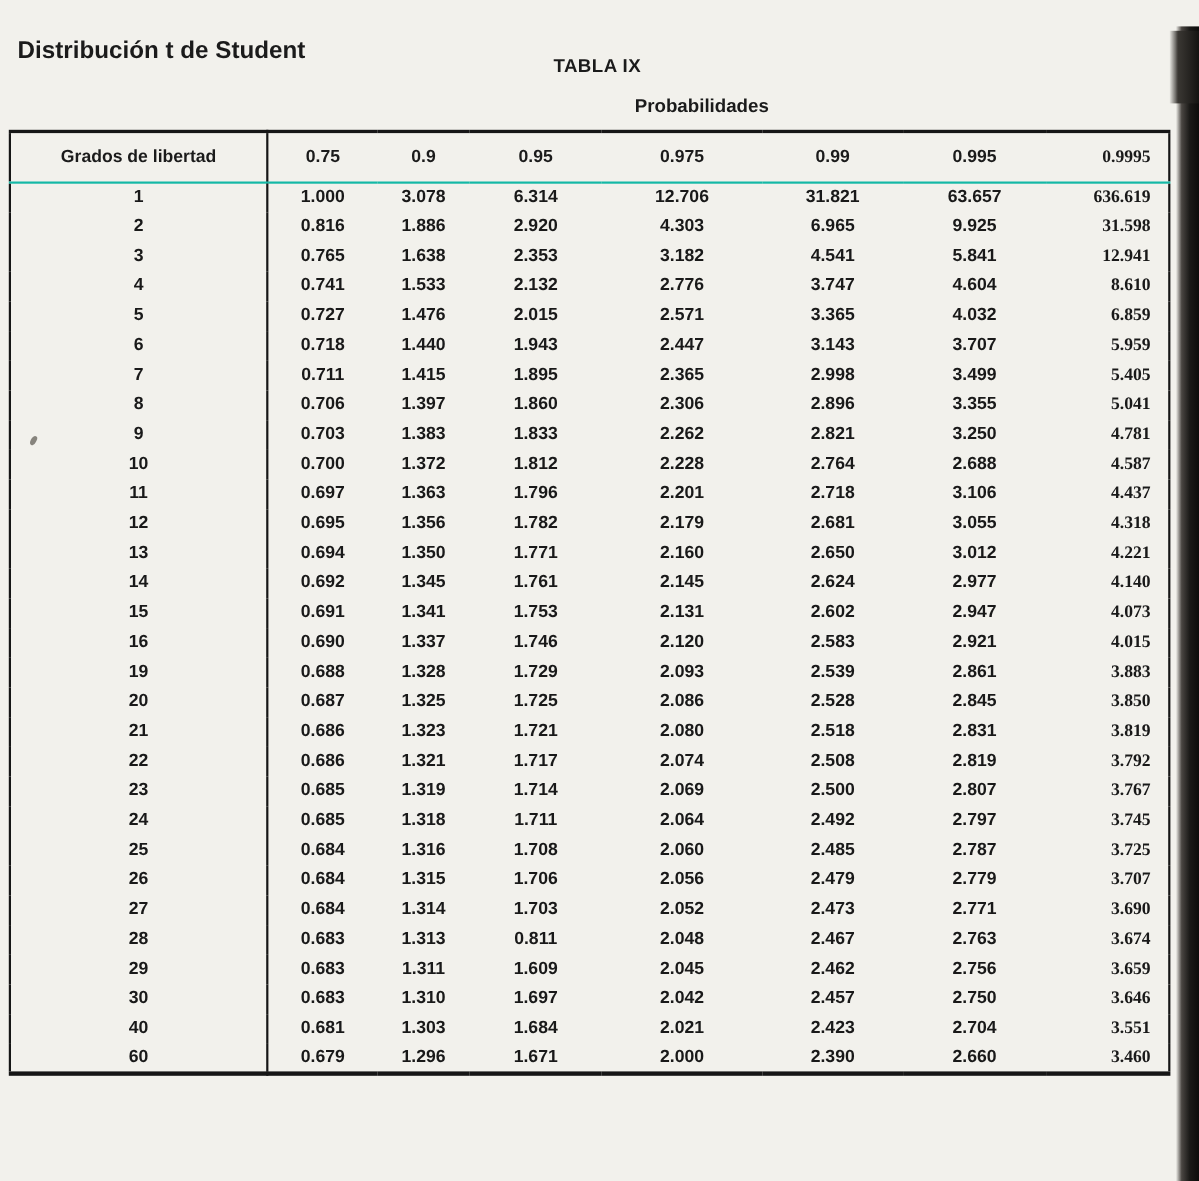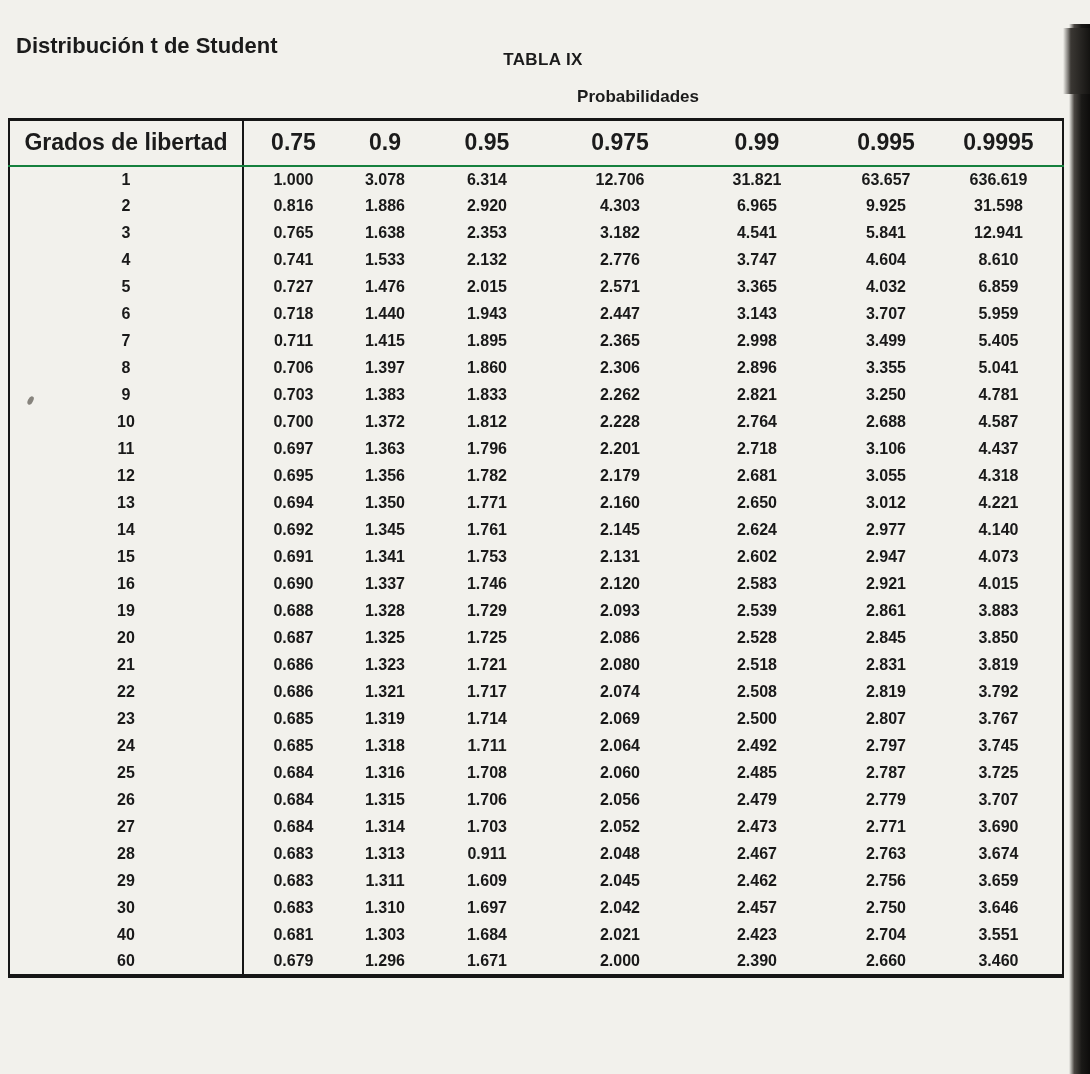--- a/index.html
+++ b/index.html
@@ -38,32 +38,32 @@
   col.c2 { width: 84px; }
   col.c3 { width: 120px; }
   col.c4 { width: 146px; }
   col.c5 { width: 128px; }
   col.c6 { width: 130px; }
   col.c7 { width: 112px; }
 
   th, td { font-weight: bold; overflow: hidden; white-space: nowrap; }
 
   thead th {
-    height: 46px; font-size: 23px; text-align: center; vertical-align: middle;
-    border-bottom: 2px solid #15803d;
+    height: 46px; font-size: 16px; text-align: center; vertical-align: middle;
+    border-bottom: 2px solid #14b8a6;
   }
   thead th.df-head { border-right: 2px solid #161616; }
 
   tbody td {
     height: 27px; font-size: 16px; text-align: center; vertical-align: middle;
     color: #191919;
   }
   tbody td.df-cell { border-right: 2px solid #161616; }
 
-  th:last-child, tbody td:last-child { padding-right: 16px; }
+  th:last-child, tbody td:last-child { text-align: right; padding-right: 16px; font-family: Liberation Serif, serif; }
 
   .edge-band {
     position: absolute; top: 24px; right: 0; width: 21px; height: 1050px;
     background: linear-gradient(to right, rgba(60,55,50,0) 0%, #4a4642 25%, #1a1917 60%, #0d0c0b 100%);
   }
   .edge-band-top {
     position: absolute; top: 28px; right: 0; width: 27px; height: 66px;
     background: linear-gradient(to right, rgba(60,55,50,0) 0%, #3a3733 30%, #141311 100%);
   }
   .speck {
@@ -351,21 +351,21 @@
           <td class="val-cell">1.703</td>
           <td class="val-cell">2.052</td>
           <td class="val-cell">2.473</td>
           <td class="val-cell">2.771</td>
           <td class="val-cell">3.690</td>
         </tr>
         <tr>
           <td class="df-cell">28</td>
           <td class="val-cell">0.683</td>
           <td class="val-cell">1.313</td>
-          <td class="val-cell">0.911</td>
+          <td class="val-cell">0.811</td>
           <td class="val-cell">2.048</td>
           <td class="val-cell">2.467</td>
           <td class="val-cell">2.763</td>
           <td class="val-cell">3.674</td>
         </tr>
         <tr>
           <td class="df-cell">29</td>
           <td class="val-cell">0.683</td>
           <td class="val-cell">1.311</td>
           <td class="val-cell">1.609</td>

